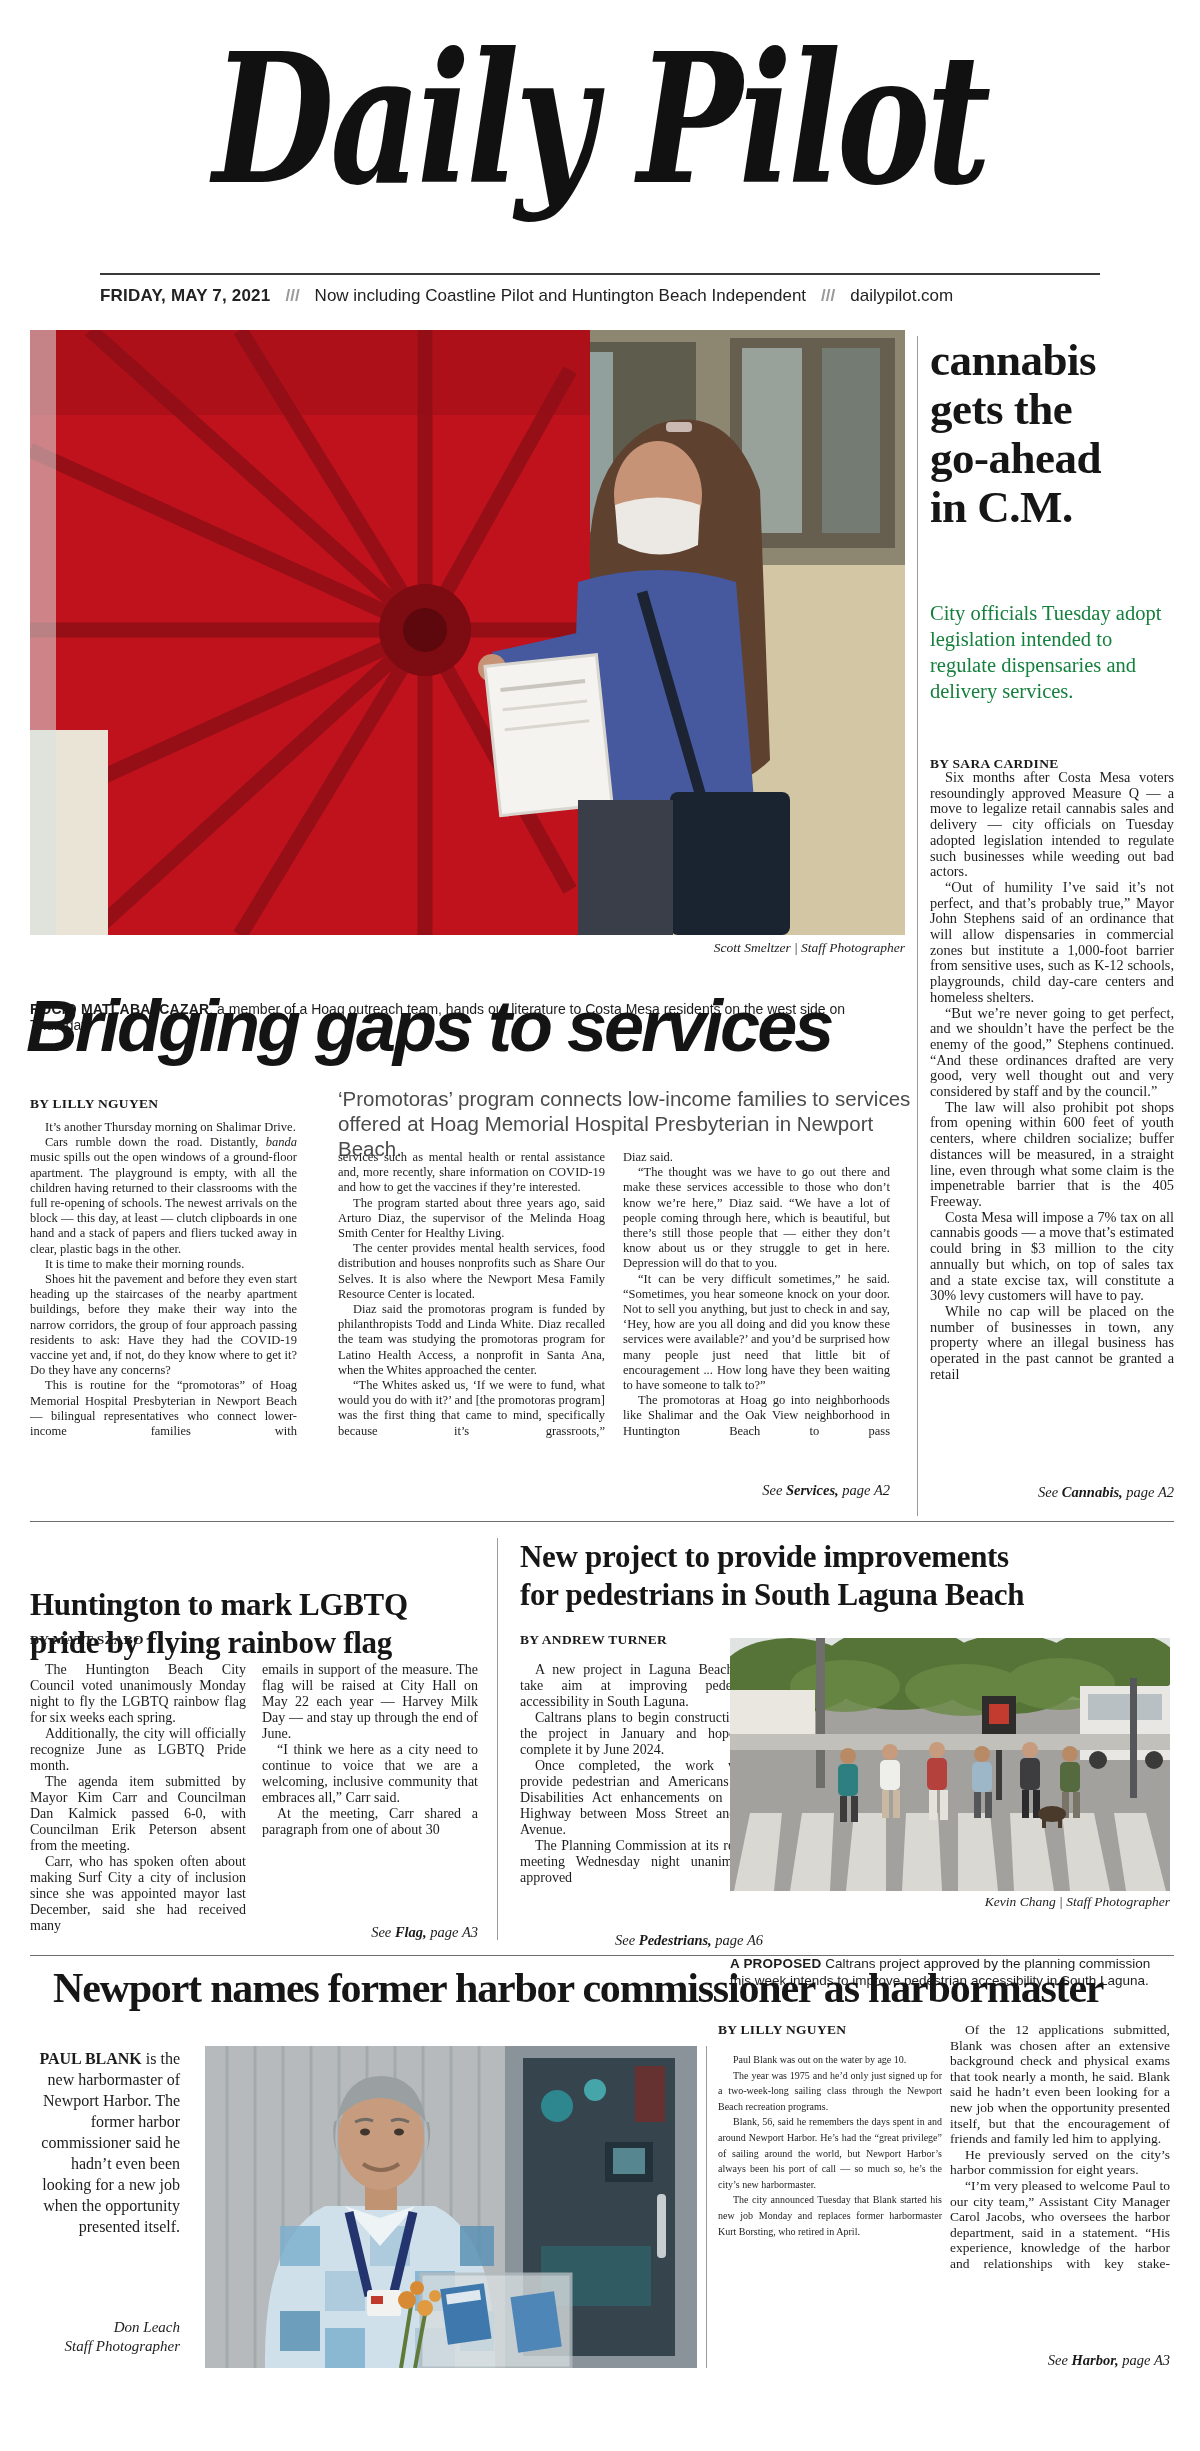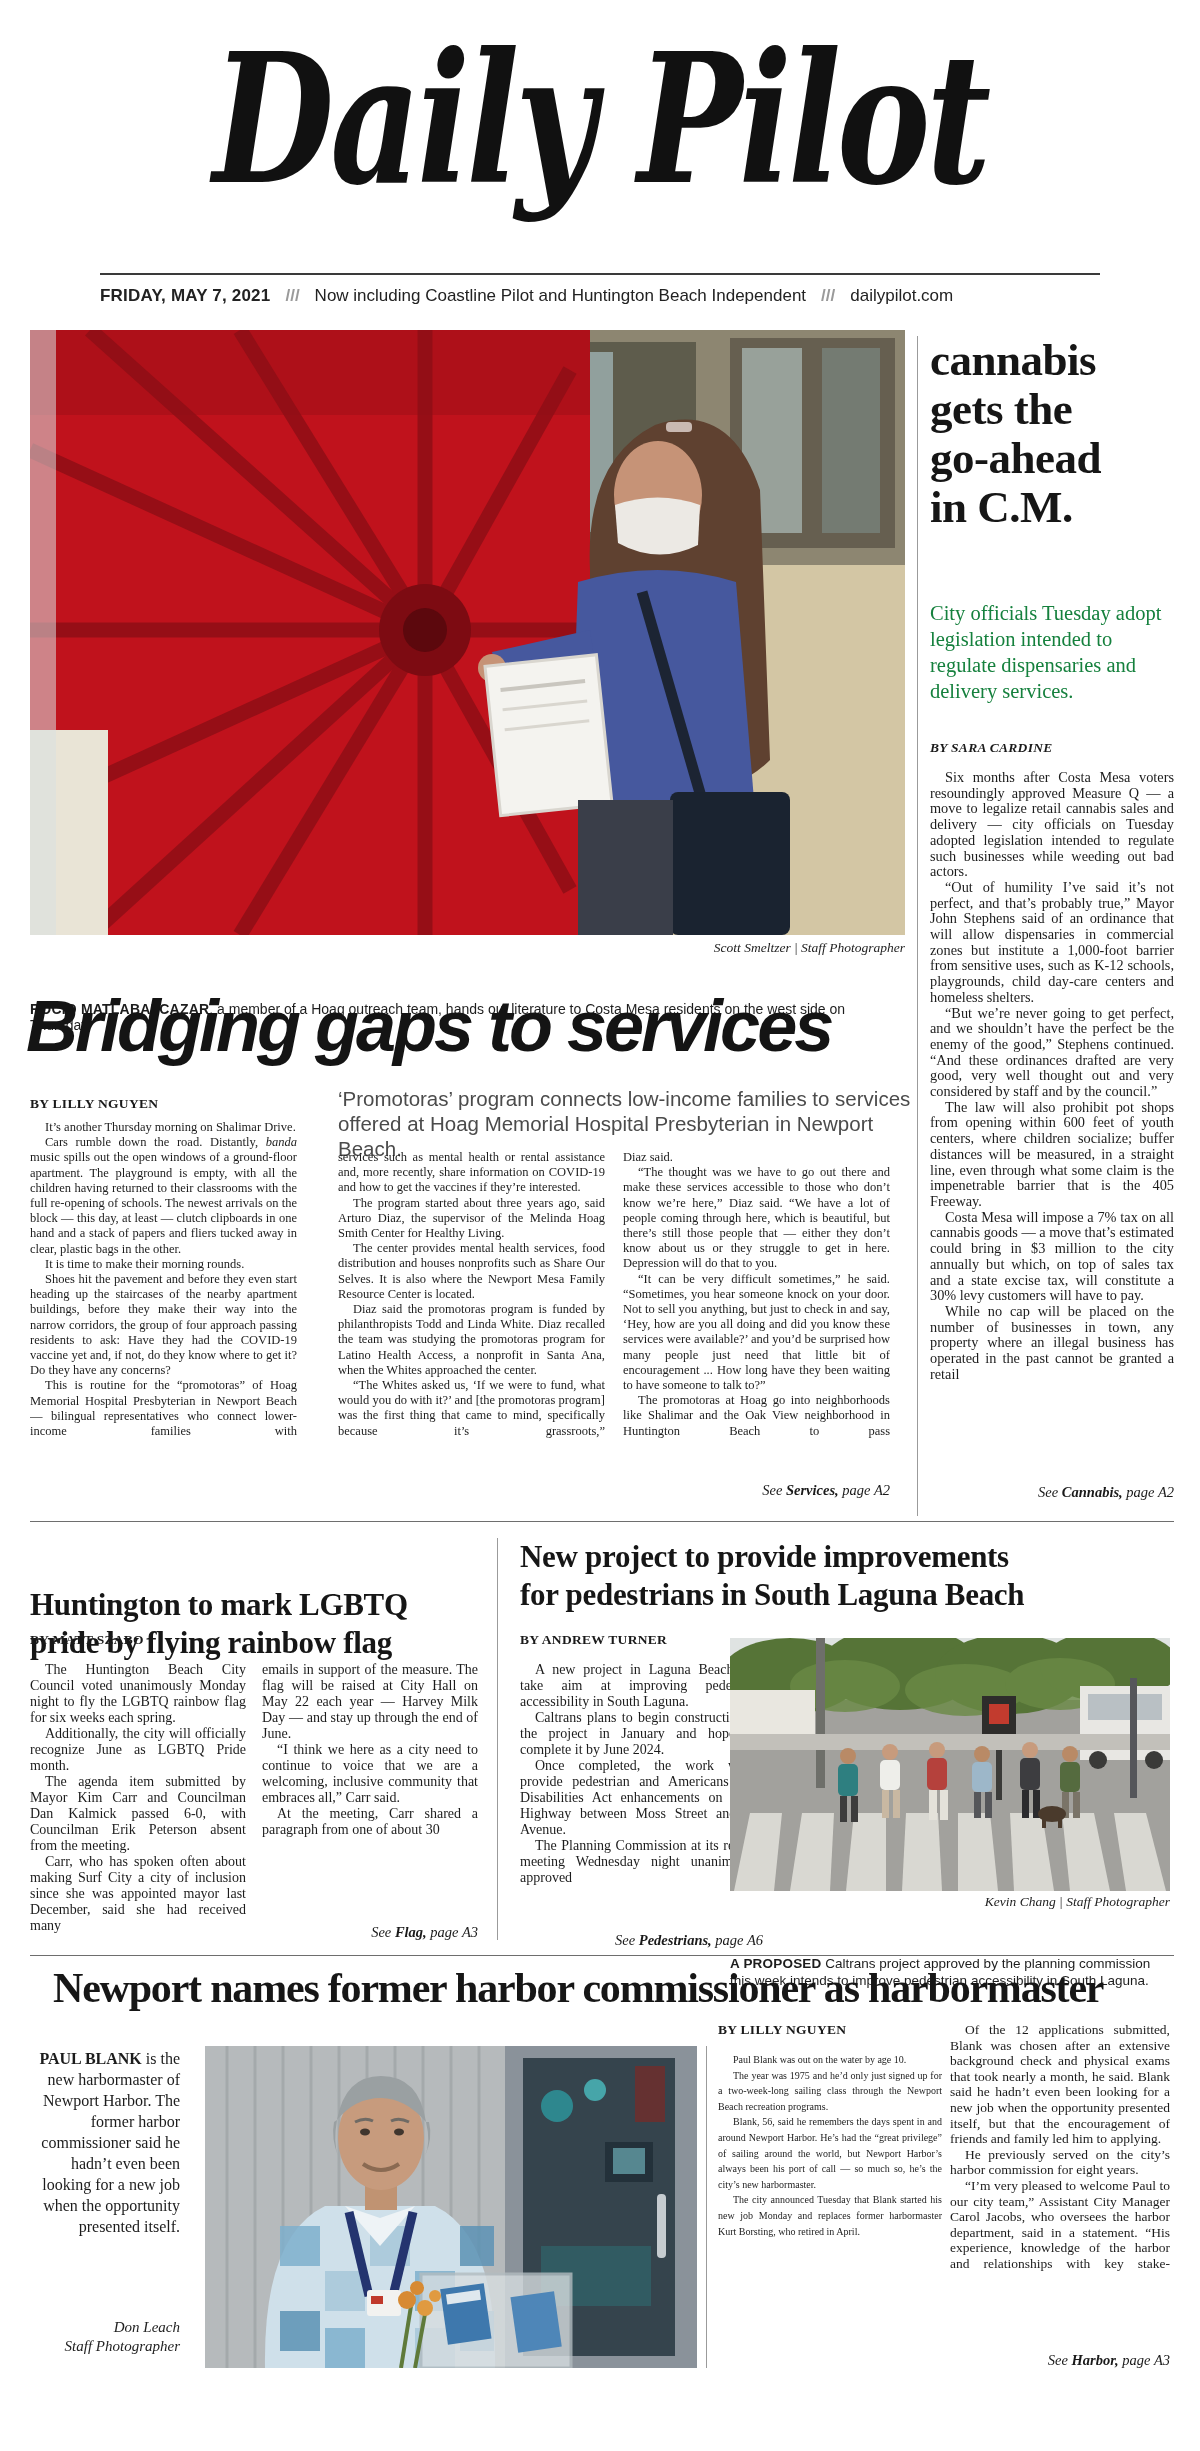--- a/index.html
+++ b/index.html
@@ -145,21 +145,21 @@
 
 <div class="abs hl-serif" style="left:930px;top:336px;width:244px;font-size:45px;line-height:49px;letter-spacing:-0.5px;">
   <div>cannabis</div>
   <div>gets the</div>
   <div>go-ahead</div>
   <div>in C.M.</div>
 </div>
 
 <div class="abs deck-serif" style="left:930px;top:600px;width:244px;">City officials Tuesday adopt legislation intended to regulate dispensaries and delivery services.</div>
 
-<div class="abs byline" style="left:930px;top:740px;font-style:italic;">BY SARA CARDINE</div>
+<div class="abs byline" style="left:930px;top:756px;">BY SARA CARDINE</div>
 
 <div class="abs bodycol" style="left:930px;top:770px;width:244px;height:706px;font-size:14.3px;line-height:15.7px;">
   <p>Six months after Costa Mesa voters resoundingly approved Measure Q — a move to legalize retail cannabis sales and delivery — city officials on Tuesday adopted legislation intended to regulate such businesses while weeding out bad actors.</p>
   <p>“Out of humility I’ve said it’s not perfect, and that’s probably true,” Mayor John Stephens said of an ordinance that will allow dispensaries in commercial zones but institute a 1,000-foot barrier from sensitive uses, such as K-12 schools, playgrounds, child day-care centers and homeless shelters.</p>
   <p>“But we’re never going to get perfect, and we shouldn’t have the perfect be the enemy of the good,” Stephens continued. “And these ordinances drafted are very good, very well thought out and very considered by staff and by the council.”</p>
   <p>The law will also prohibit pot shops from opening within 600 feet of youth centers, where children socialize; buffer distances will be measured, in a straight line, even through what some claim is the impenetrable barrier that is the 405 Freeway.</p>
   <p>Costa Mesa will impose a 7% tax on all cannabis goods — a move that’s estimated could bring in $3 million to the city annually but which, on top of sales tax and a state excise tax, will constitute a 30% levy customers will have to pay.</p>
   <p class="cont">While no cap will be placed on the number of businesses in town, any property where an illegal business has operated in the past cannot be granted a retail</p>
 </div>
 

